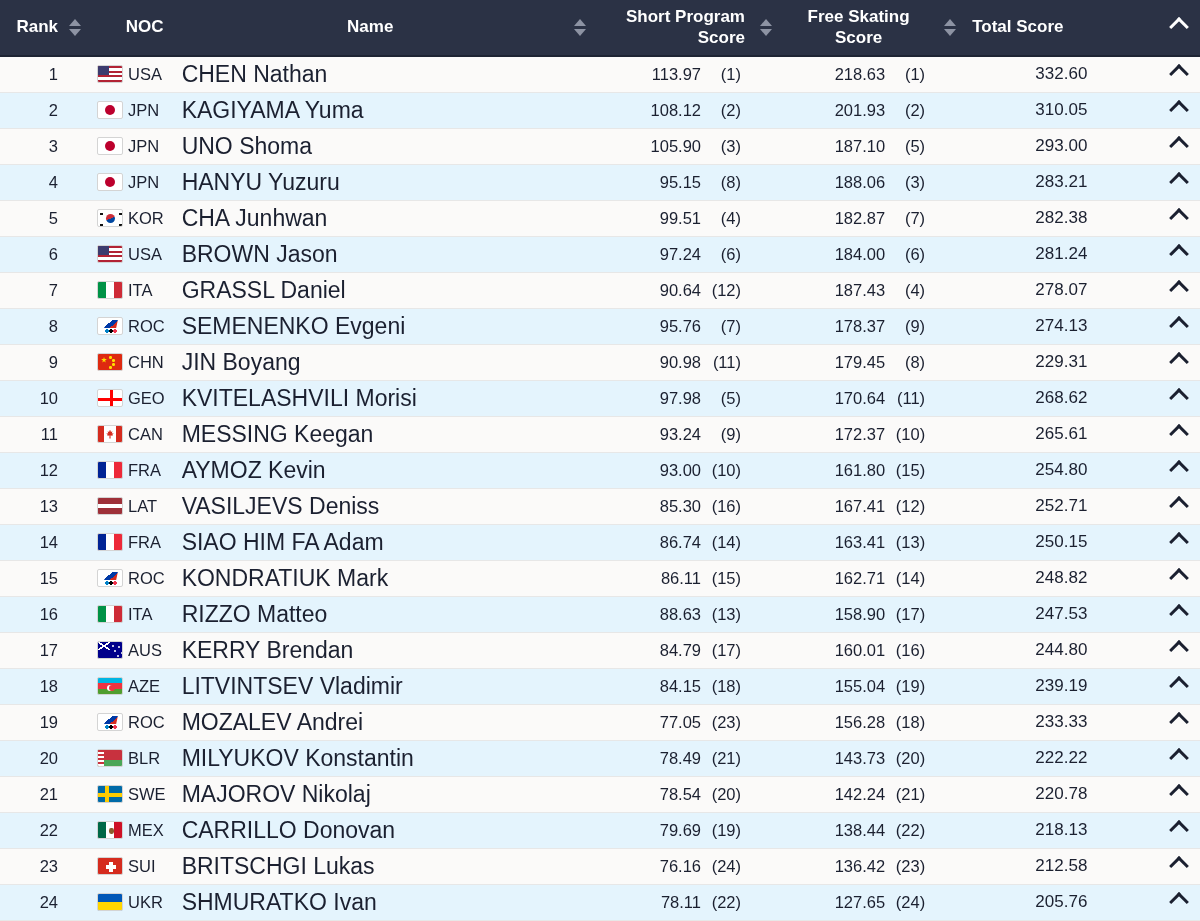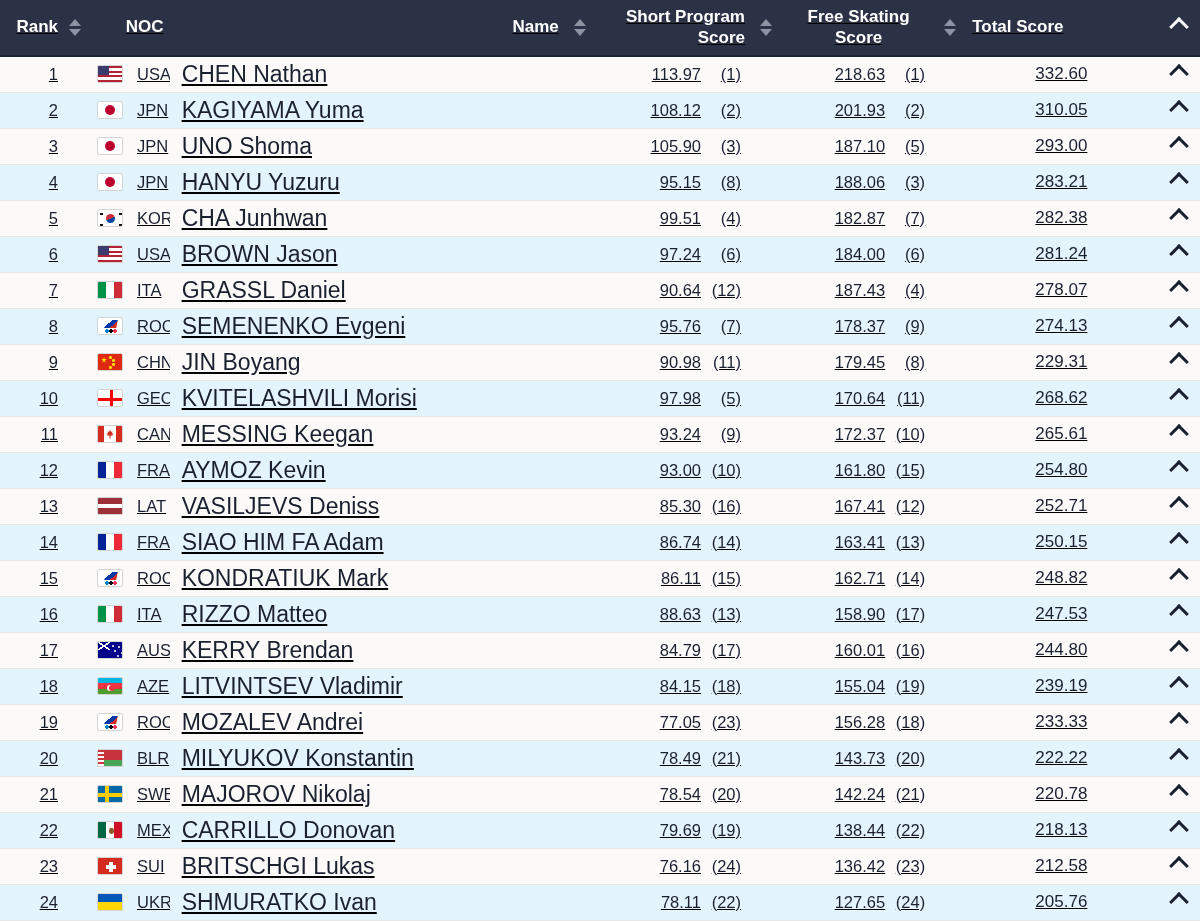--- a/index.html
+++ b/index.html
@@ -7,40 +7,39 @@
     margin: 0; padding: 0;
     width: 1200px; height: 921px;
     background: #ffffff;
     font-family: "Liberation Sans", sans-serif;
     -webkit-font-smoothing: antialiased;
   }
   #results-table {
     width: 1200px;
     border-collapse: collapse;
     table-layout: fixed;
-    text-decoration: underline;
   }
 
   
   thead tr { height: 56px; background: #2b3245; }
   thead th {
     background: #2b3245;
     color: #ffffff;
     font-size: 17px;
     font-weight: bold;
     padding: 0 6px;
     vertical-align: middle;
     line-height: 1.18;
     border-bottom: 2px solid #1e2433;
     white-space: normal;
   }
   th.th-rank      { width: 58px;  text-align: right; padding-right: 2px; }
   th.th-sort      { width: 30px;  text-align: center; padding: 0; }
   th.th-noc       { width: 76px;  text-align: right; padding-left: 8px; }
-  th.th-name      { width: 382px; text-align: right; padding-left: 12px; }
+  th.th-name      { width: 382px; text-align: center; padding-left: 12px; }
   th.th-sp        { width: 150px; text-align: right; padding-right: 6px; }
   th.th-fs        { width: 148px; text-align: center; padding-right: 6px; }
   th.th-total     { width: 186px; text-align: left; padding-right: 8px; }
   th.th-chevron   { width: 40px;  text-align: center; padding: 0; }
 
   
   .sort-both {
     display: inline-block; width: 13px; height: 20px;
     position: relative; vertical-align: middle;
   }
@@ -76,21 +75,21 @@
     overflow: hidden;
   }
   td.c-rank { text-align: right; padding-right: 2px; font-size: 16.5px; }
   td.c-sort { padding: 0; }
   td.c-noc  { padding-left: 6px; }
   td.c-name { padding-left: 12px; font-size: 23px; }
   td.c-score { text-align: right; padding: 0; }
   td.c-total { text-align: center; padding-right: 8px; font-size: 17px; }
   td.c-chevron { text-align: center; padding: 0; }
 
-  .noc-wrap { display: flex; align-items: center; gap: 14px; }
+  .noc-wrap { display: flex; align-items: center; gap: 5px; }
   .noc-code { font-size: 16.5px; color: #1b2030; letter-spacing: 0; }
 
   .score-wrap {
     display: flex; align-items: center; justify-content: flex-end;
   }
   .score-val { display: inline-block; text-align: right; }
   .score-rank {
     display: inline-block; width: 46px;
     text-align: right; padding-right: 10px;
     color: #1b2030;

